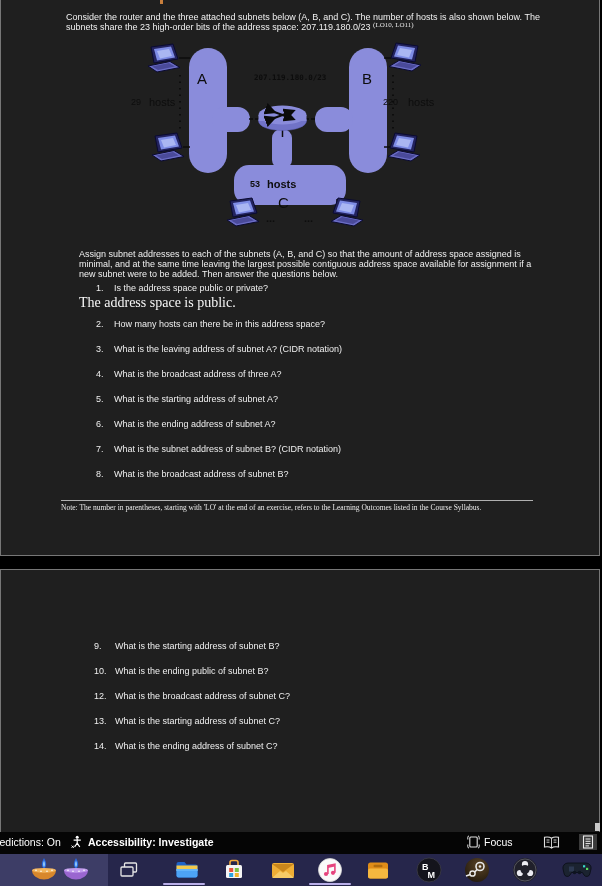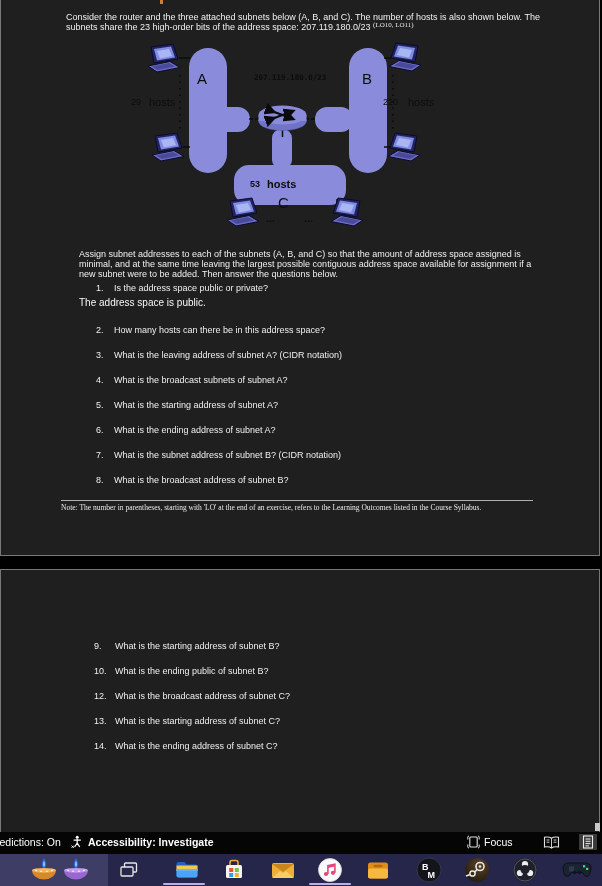--- a/index.html
+++ b/index.html
@@ -12,22 +12,22 @@
   .para{position:absolute;color:#f0f0f0;font-size:9px;line-height:10px;}
   #intro{left:65px;top:15px;width:478px;}
   .lo-sup{font-family:"Liberation Serif",serif;font-size:7px;position:relative;top:-3px;color:#e8e8e8;}
   #assign{left:78px;top:231px;width:468px;margin-top:21px;}
   .qlist{position:absolute;left:95px;top:286px;width:445px;}
   .qlist2{position:absolute;left:93px;top:71px;width:445px;}
   .q{display:flex;font-size:9px;line-height:11px;color:#efefef;margin-bottom:14px;}
   .q .qn{flex:0 0 18px;width:18px;}
   .qlist2 .q .qn{flex:0 0 21px;width:21px;}
   .q.tight{margin-bottom:2px;}
-  .answer{font-family:Liberation Sans, sans-serif;font-size:10px;line-height:13px;color:#f7f7f7;
-          margin-left:-17px;margin-bottom:16px;}
+  .answer{font-family:Liberation Serif, serif;font-size:14px;line-height:13px;color:#f7f7f7;
+          margin-left:-17px;margin-bottom:10px;}
   .fn-sep{position:absolute;left:60px;top:503px;width:472px;border-top:1px solid #b0b0b0;}
   .footnote{position:absolute;left:60px;top:506px;width:478px;font-family:"Liberation Serif",serif;
             font-size:7.5px;line-height:9px;color:#e9e9e9;}
   .diagram{position:absolute;left:85px;top:44px;width:370px;height:196px;}
   .top-tick{position:absolute;left:160px;top:0;width:3px;height:4px;background:#c87f3c;}
   .scroll-mark{position:absolute;left:595px;top:823px;width:5px;height:8px;background:#c9c9c9;}
   
   .statusbar{position:absolute;left:0;top:832px;width:602px;height:22px;background:#050505;
              color:#fff;font-size:10.5px;overflow:hidden;}
   .sb-item{position:absolute;display:flex;align-items:center;gap:4px;white-space:nowrap;}
@@ -136,21 +136,21 @@
       <div class="q">
         <span class="qn">2.</span>
         <span class="qt">How many hosts can there be in this address space?</span>
       </div>
       <div class="q">
         <span class="qn">3.</span>
         <span class="qt">What is the leaving address of subnet A? (CIDR notation)</span>
       </div>
       <div class="q">
         <span class="qn">4.</span>
-        <span class="qt">What is the broadcast subnets of subnet A?</span>
+        <span class="qt">What is the broadcast address of three A?</span>
       </div>
       <div class="q">
         <span class="qn">5.</span>
         <span class="qt">What is the starting address of subnet A?</span>
       </div>
       <div class="q">
         <span class="qn">6.</span>
         <span class="qt">What is the ending address of subnet A?</span>
       </div>
       <div class="q">

